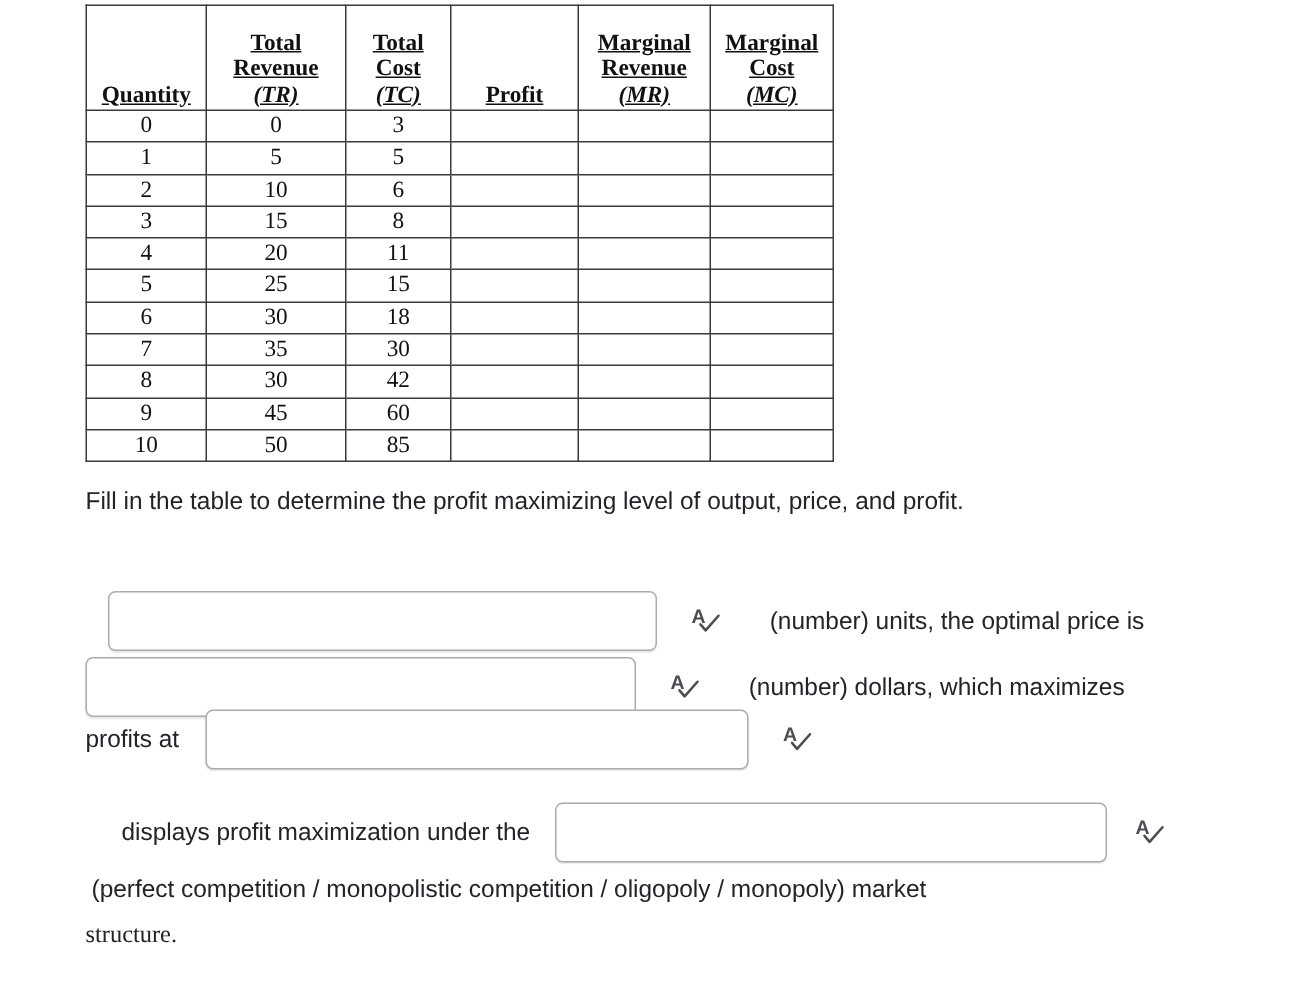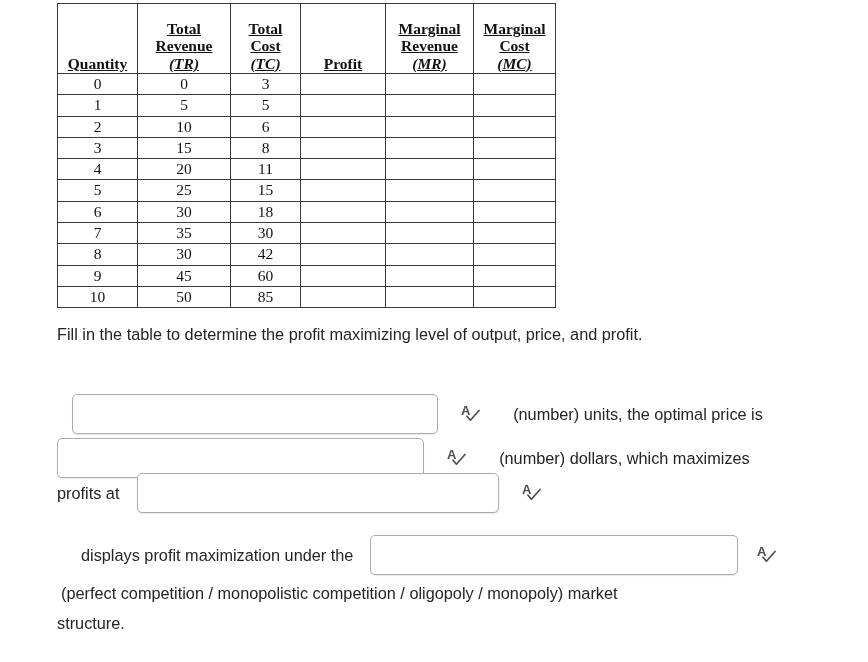--- a/index.html
+++ b/index.html
@@ -101,21 +101,21 @@
   .ac-icon svg { display: block; }
 
   
   .row-abs { position: absolute; left: 0; }
 
   .r1 { top: 72px; }
   .r2 { top: 116px; }
   .r3 { top: 151px; }
   .r4 { top: 213px; margin-left: 24px; }
   .r5 { top: 263px; }
-  .r6 { top: 293px; }
+  .r6 { top: 293px; font-family: Liberation Serif, serif; }
 
   .inline-lbl { display: inline-block; vertical-align: middle; }
   .gap-sm { display: inline-block; width: 13px; }
   .gap-md { display: inline-block; width: 22px; }
   .gap-xs { display: inline-block; width: 8px; }
 </style>
 </head>
 <body>
 
 <div class="table-wrap">

